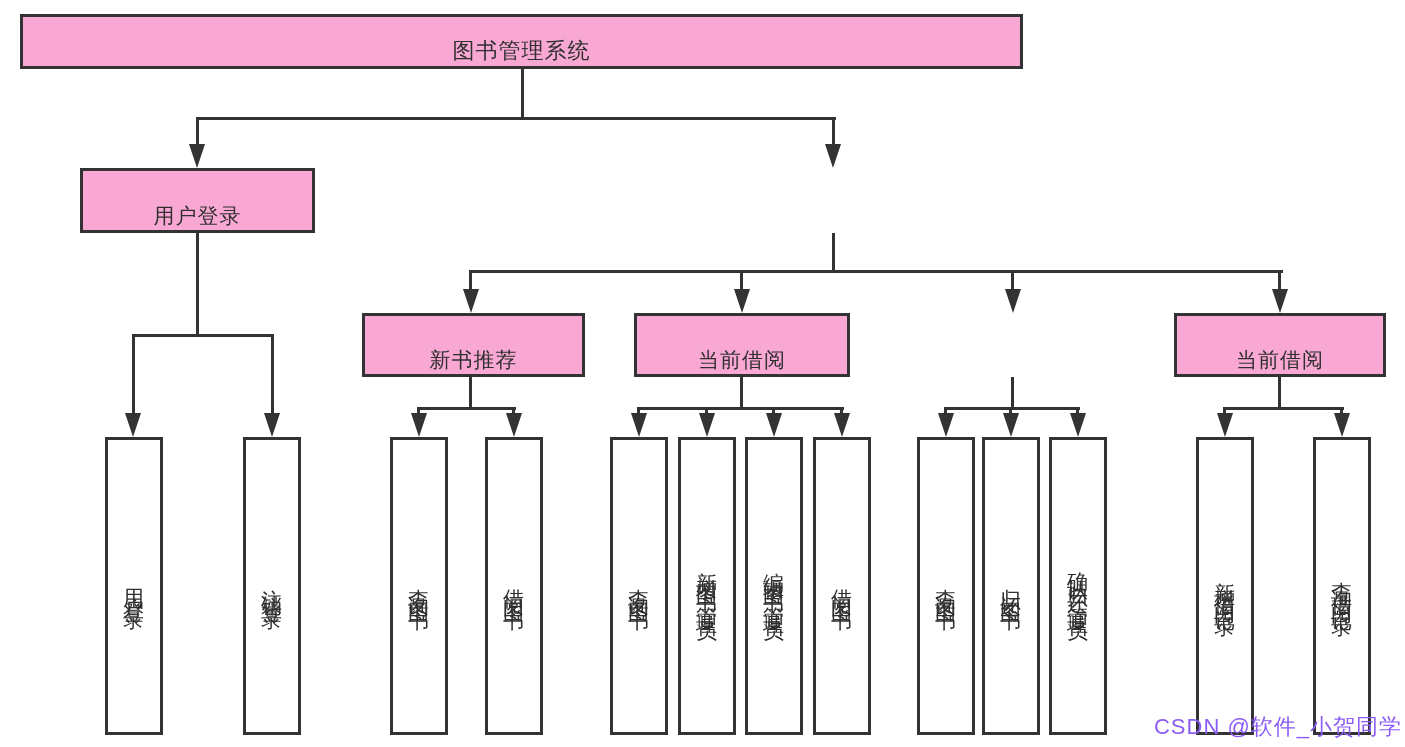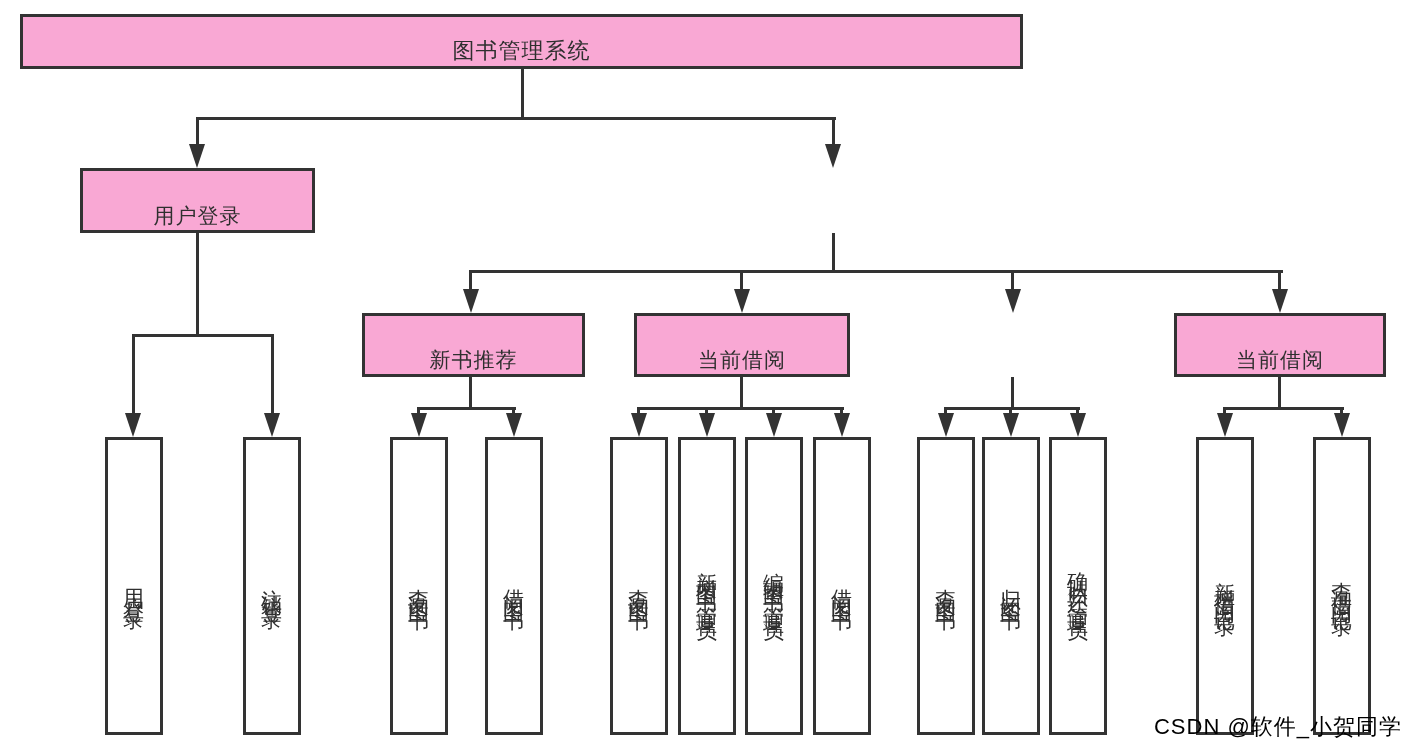--- a/index.html
+++ b/index.html
@@ -67,21 +67,21 @@
     border-left: 8px solid transparent;
     border-right: 8px solid transparent;
     border-top: 24px solid #333333;
     z-index: 1;
   }
   .watermark {
     position: absolute;
     top: 712px;
     right: 3px;
     font-size: 22px;
-    color: #000000;
+    color: #8b5cf6;
     letter-spacing: 1px;
     z-index: 5;
     white-space: nowrap;
   }
 </style>
 </head>
 <body>
 
 <div class="canvas">
 

